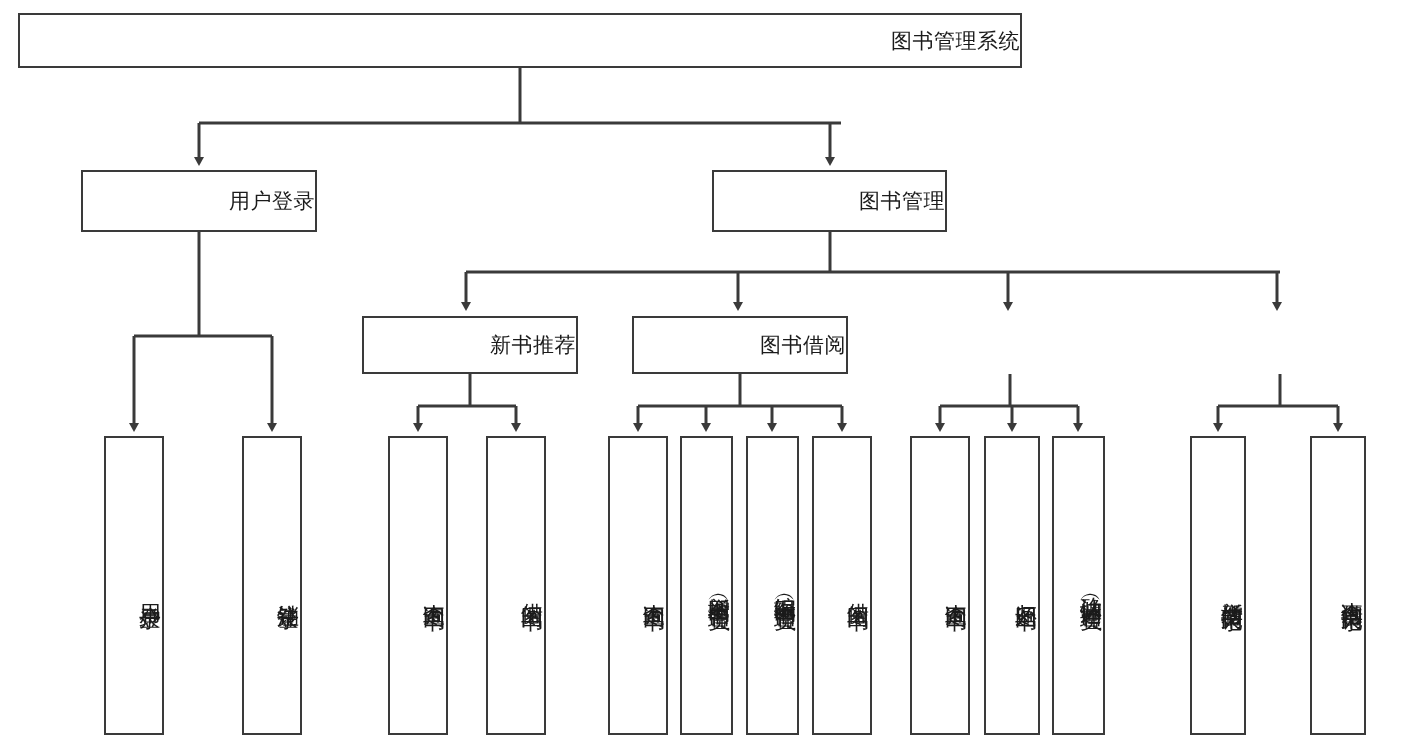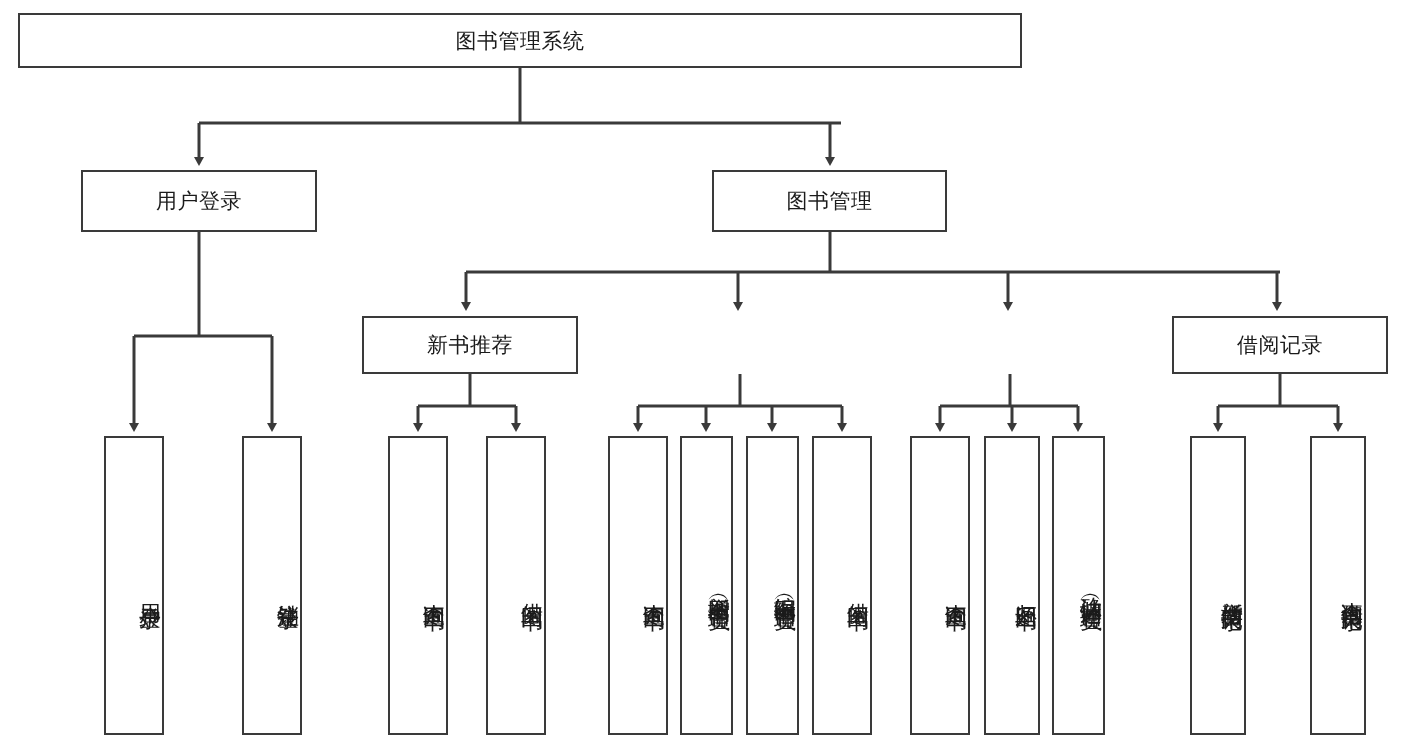--- a/index.html
+++ b/index.html
@@ -25,21 +25,21 @@
     height: 747px;
     pointer-events: none;
   }
   .node {
     position: absolute;
     box-sizing: border-box;
     background: #ffffff;
     border: 2px solid #3a3a3a;
     display: flex;
     align-items: center;
-    justify-content: center;
+    justify-content: flex-end;
     color: #1b1b1b;
     text-align: center;
     line-height: 1.12;
   }
   .node.horiz {
     font-size: 21px;
     letter-spacing: 0.5px;
   }
   .node.vert {
     writing-mode: vertical-rl;
@@ -127,22 +127,22 @@
   <div class="node horiz" style="left:81px; top:170px; width:236px; height:62px;">
     <span class="lbl">用户登录</span>
   </div>
   <div class="node horiz" style="left:362px; top:316px; width:216px; height:58px;">
     <span class="lbl">新书推荐</span>
   </div>
 
   <div class="node horiz" style="left:712px; top:170px; width:235px; height:62px;">
     <span class="lbl">图书管理</span>
   </div>
-  <div class="node horiz" style="left:1172px; top:316px; width:216px; height:58px;">
-    <span class="lbl">借阅记录</span>
+  <div class="node horiz" style="left:632px; top:316px; width:216px; height:58px;">
+    <span class="lbl">图书借阅</span>
   </div>
 
   <div class="node vert" style="left:104px; top:436px; width:60px; height:299px;">
     <span class="lbl">用户登录</span>
   </div>
   <div class="node vert" style="left:242px; top:436px; width:60px; height:299px;">
     <span class="lbl">注销登录</span>
   </div>
   <div class="node vert" style="left:388px; top:436px; width:60px; height:299px;">
     <span class="lbl">查询图书</span>

